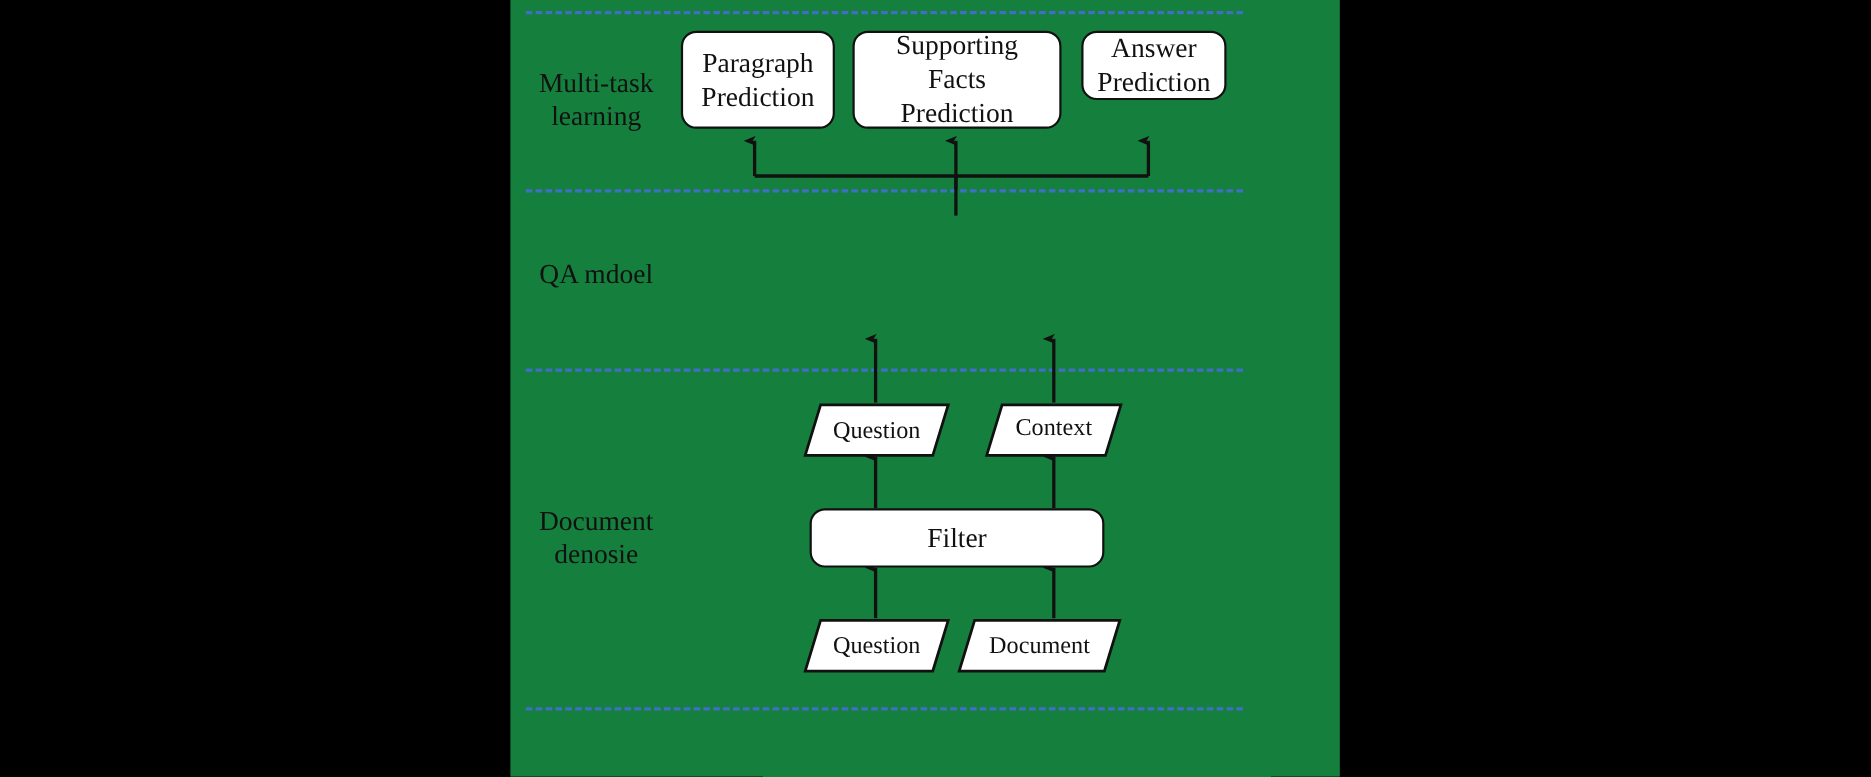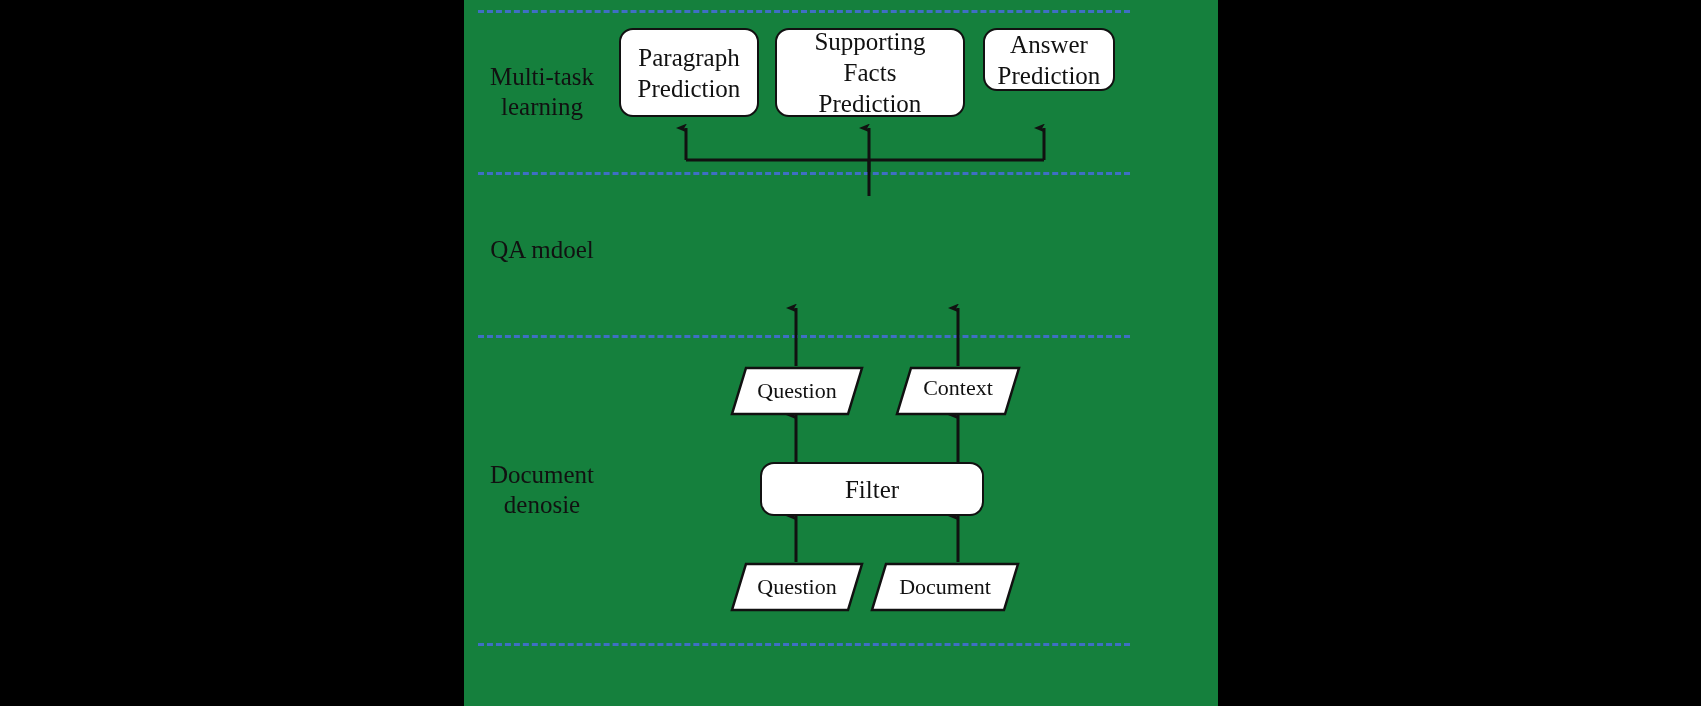--- a/index.html
+++ b/index.html
@@ -149,21 +149,21 @@
       <div class="para-label">Question</div>
     </div>
 
     <div class="para-wrap" style="left:431px; top:366px; width:126px; height:44px;text-align:right;">
       <svg width="126" height="50" viewBox="0 0 126 50" xmlns="http://www.w3.org/2000/svg">
         <polygon points="16,2 124,2 110,48 2,48" fill="#ffffff" stroke="#111111" stroke-width="2.5"></polygon>
       </svg>
       <div class="para-label">Context</div>
     </div>
 
-    <div class="rbox" style="left:272px; top:462px; width:224px; height:54px;margin-left:24px;">Filter</div>
+    <div class="rbox" style="left:272px; top:462px; width:268px; height:54px;">Filter</div>
 
     <div class="para-wrap" style="left:266px; top:562px; width:134px; height:50px;">
       <svg width="134" height="50" viewBox="0 0 134 50" xmlns="http://www.w3.org/2000/svg">
         <polygon points="16,2 132,2 118,48 2,48" fill="#ffffff" stroke="#111111" stroke-width="2.5"></polygon>
       </svg>
       <div class="para-label">Question</div>
     </div>
 
     <div class="para-wrap" style="left:406px; top:562px; width:150px; height:50px;">
       <svg width="150" height="50" viewBox="0 0 150 50" xmlns="http://www.w3.org/2000/svg">

